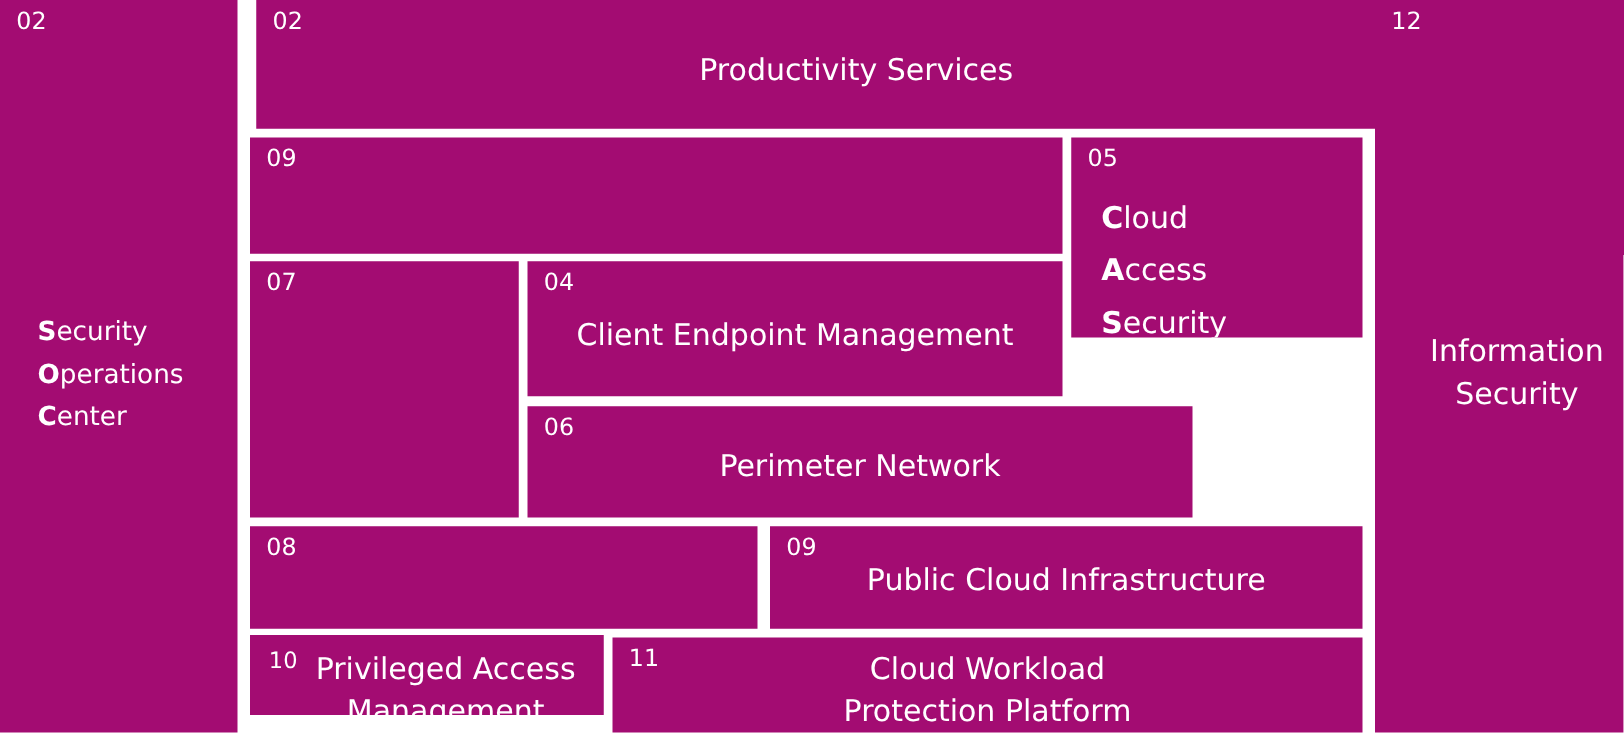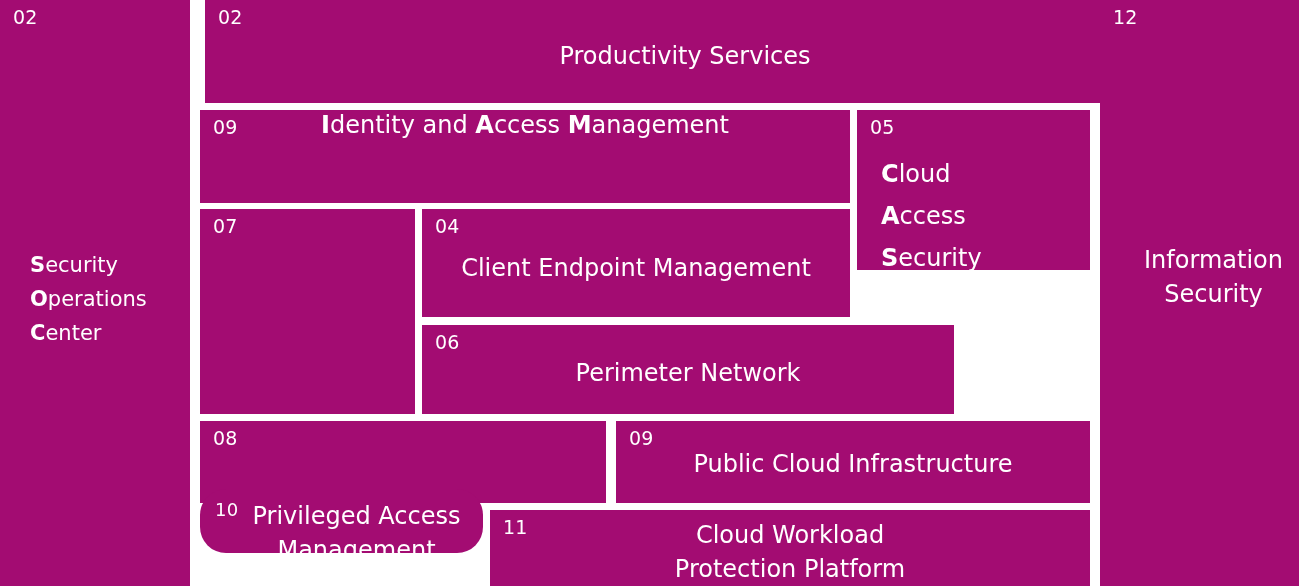--- a/index.html
+++ b/index.html
@@ -93,50 +93,49 @@
 
   
   #b08 { left: 200px; top: 421px; width: 406px; height: 82px; }
   #b08 .block-label { top: 28px; }
 
   
   #b09 { left: 616px; top: 421px; width: 474px; height: 82px; }
   #b09 .block-label { top: 28px; }
 
   
-  #b10 { left: 200px; top: 489px; width: 283px; height: 64px; border-radius: 26px; }
+  #b10 { left: 200px; top: 508px; width: 283px; height: 64px; }
   #b10 .block-num { left: 15px; top: 12px; font-size: 18px; }
   #b10 .block-label { top: 10px; padding-left: 36px; line-height: 1.42; }
 
   
   #b11 { left: 490px; top: 510px; width: 600px; height: 76px; }
   #b11 .block-label { top: 8px; line-height: 1.42; }
 
   
   #b12 { left: 1100px; top: 0px; width: 199px; height: 586px; }
-  #b12 .block-label { top: 243px; line-height: 1.42; margin-left: 28px; }
+  #b12 .block-label { top: 264px; line-height: 1.42; margin-left: 28px; }
 </style>
 </head>
 <body>
 
 <div id="diagram">
 
   <div class="block" id="b01">
     <div class="block-num">02</div>
     <div class="block-label"><b>S</b>ecurity<br><b>O</b>perations<br><b>C</b>enter</div>
   </div>
 
   <div class="block" id="b02">
     <div class="block-num">02</div>
     <div class="block-label">Productivity Services</div>
   </div>
 
   <div class="block" id="b03">
     <div class="block-num">09</div>
-    <div class="block-label"><b>I</b>dentity and <b>A</b>ccess <b>M</b>anagement</div>
   </div>
 
   <div class="block" id="b05">
     <div class="block-num">05</div>
     <div class="block-label"><b>C</b>loud<br><b>A</b>ccess<br><b>S</b>ecurity<br><b>B</b>roker</div>
   </div>
 
   <div class="block" id="b07">
     <div class="block-num">07</div>
   </div>

